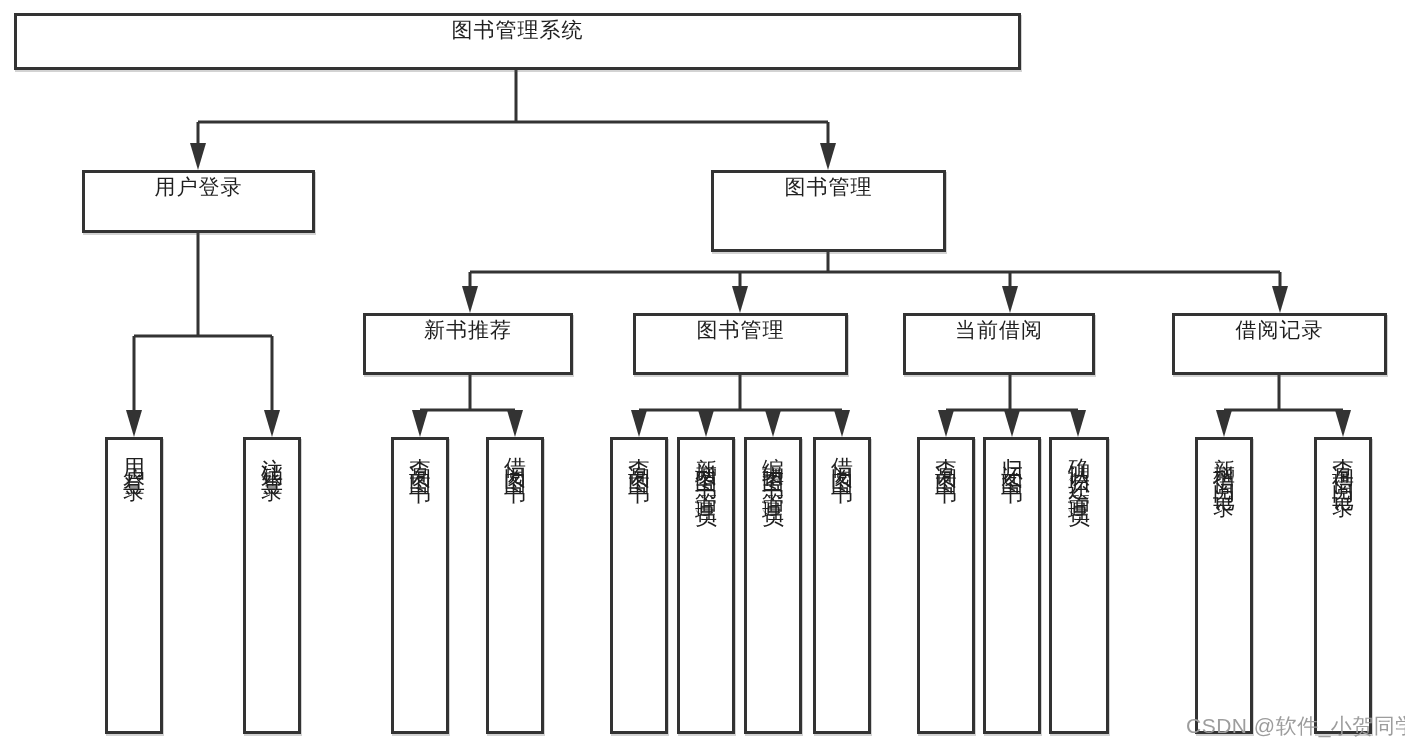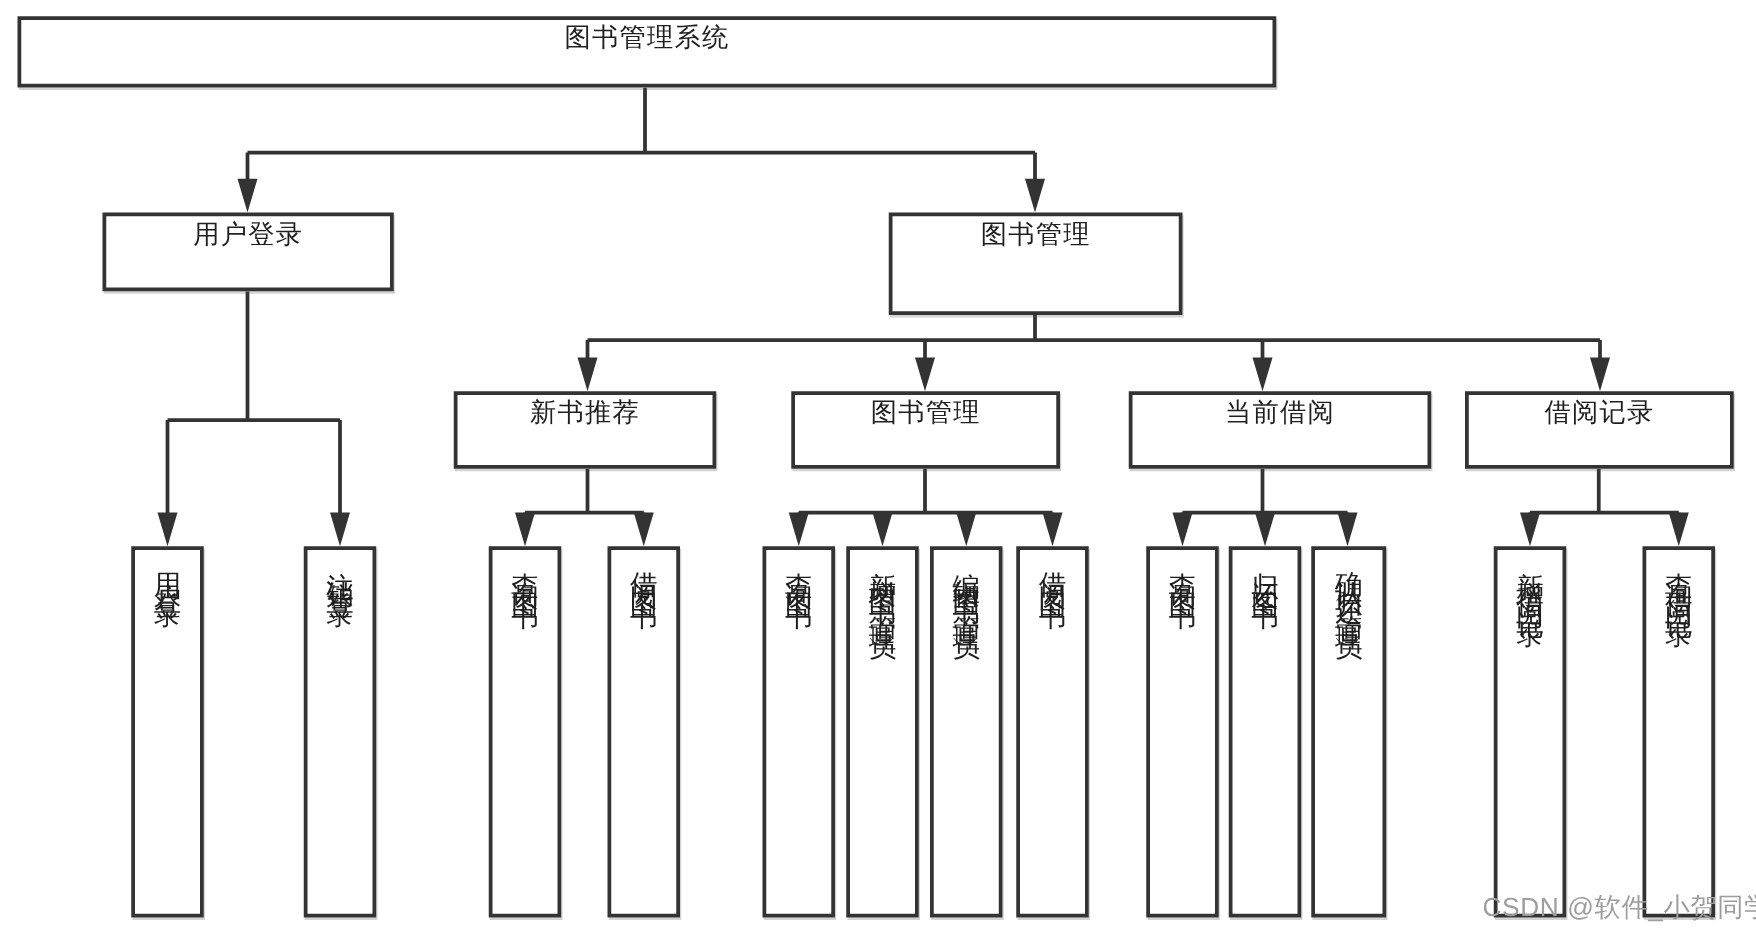--- a/index.html
+++ b/index.html
@@ -114,21 +114,21 @@
   <div class="box hbox" style="left:711px;top:170px;width:235px;height:82px">
     <span>图书管理</span>
   </div>
 
   <div class="box hbox" style="left:363px;top:313px;width:210px;height:62px">
     <span>新书推荐</span>
   </div>
   <div class="box hbox" style="left:633px;top:313px;width:215px;height:62px">
     <span>图书管理</span>
   </div>
-  <div class="box hbox" style="left:903px;top:313px;width:242px;height:62px">
+  <div class="box hbox" style="left:903px;top:313px;width:192px;height:62px">
     <span>当前借阅</span>
   </div>
   <div class="box hbox" style="left:1172px;top:313px;width:215px;height:62px">
     <span>借阅记录</span>
   </div>
 
   <div class="box vbox" style="left:105px">
     <span class="vlabel">用户登录</span>
   </div>
   <div class="box vbox" style="left:243px">

